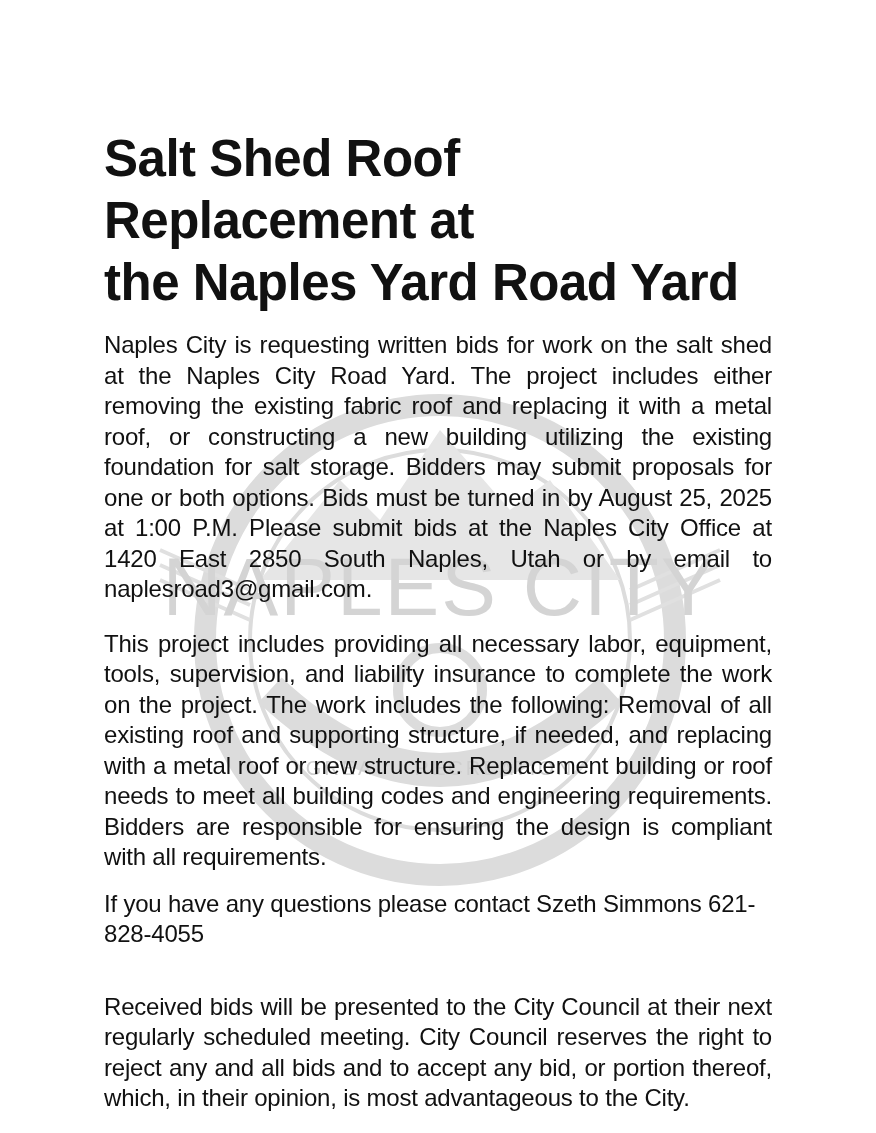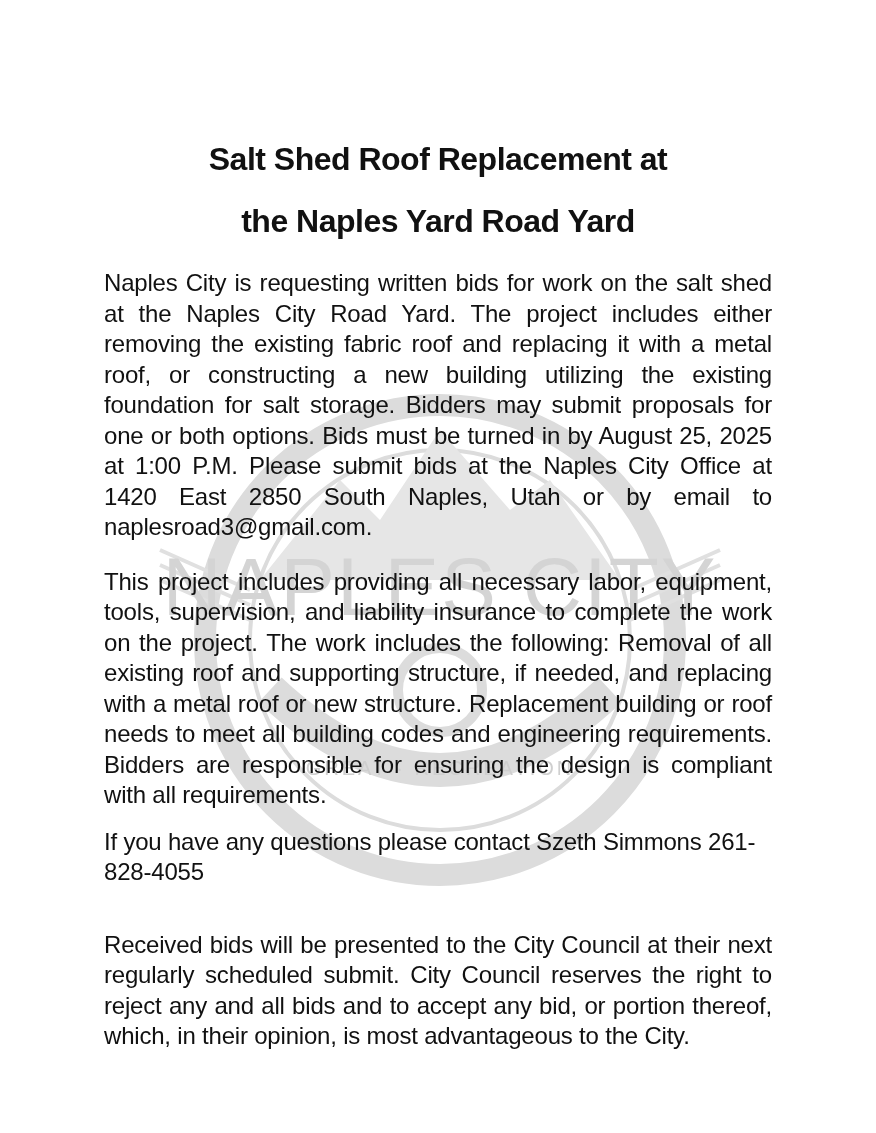--- a/index.html
+++ b/index.html
@@ -40,23 +40,22 @@
     font-weight: bold;
     font-size: 38px;
     letter-spacing: -1px;
     text-align: center;
     margin: 0;
     line-height: 52px;
     white-space: nowrap;
   }
   .subtitle {
     font-weight: bold;
-    font-size: 32px;
+    font-size: 51px;
     letter-spacing: -0.5px;
-    text-align: center;
     margin: 18px 0 0 0;
     line-height: 62px;
   }
   .para {
     font-size: 24px;
     line-height: 30.5px;
     text-align: justify;
     margin: 0;
     letter-spacing: -0.2px;
   }
@@ -97,16 +96,16 @@
   </svg>
 
   <div class="content">
     <h2 class="subtitle">
       <span>Salt Shed Roof Replacement at</span><br>
       <span>the Naples Yard Road Yard</span>
     </h2>
 
     <p class="para p1">Naples City is requesting written bids for work on the salt shed at the Naples City Road Yard. The project includes either removing the existing fabric roof and replacing it with a metal roof, or constructing a new building utilizing the existing foundation for salt storage. Bidders may submit proposals for one or both options. Bids must be turned in by August 25, 2025 at 1:00 P.M. Please submit bids at the Naples City Office at 1420 East 2850 South Naples, Utah or by email to naplesroad3@gmail.com.</p>
     <p class="para p2">This project includes providing all necessary labor, equipment, tools, supervision, and liability insurance to complete the work on the project. The work includes the following: Removal of all existing roof and supporting structure, if needed, and replacing with a metal roof or new structure. Replacement building or roof needs to meet all building codes and engineering requirements.  Bidders are responsible for ensuring the design is compliant with all requirements.</p>
-    <p class="para p3">If you have any questions please contact Szeth Simmons 261-828-4055</p>
-    <p class="para p4">Received bids will be presented to the City Council at their next regularly scheduled submit. City Council reserves the right to reject any and all bids and to accept any bid, or portion thereof, which, in their opinion, is most advantageous to the City.</p>
+    <p class="para p3">If you have any questions please contact Szeth Simmons 621-828-4055</p>
+    <p class="para p4">Received bids will be presented to the City Council at their next regularly scheduled meeting. City Council reserves the right to reject any and all bids and to accept any bid, or portion thereof, which, in their opinion, is most advantageous to the City.</p>
   </div>
 </div>
 
 </body></html>

